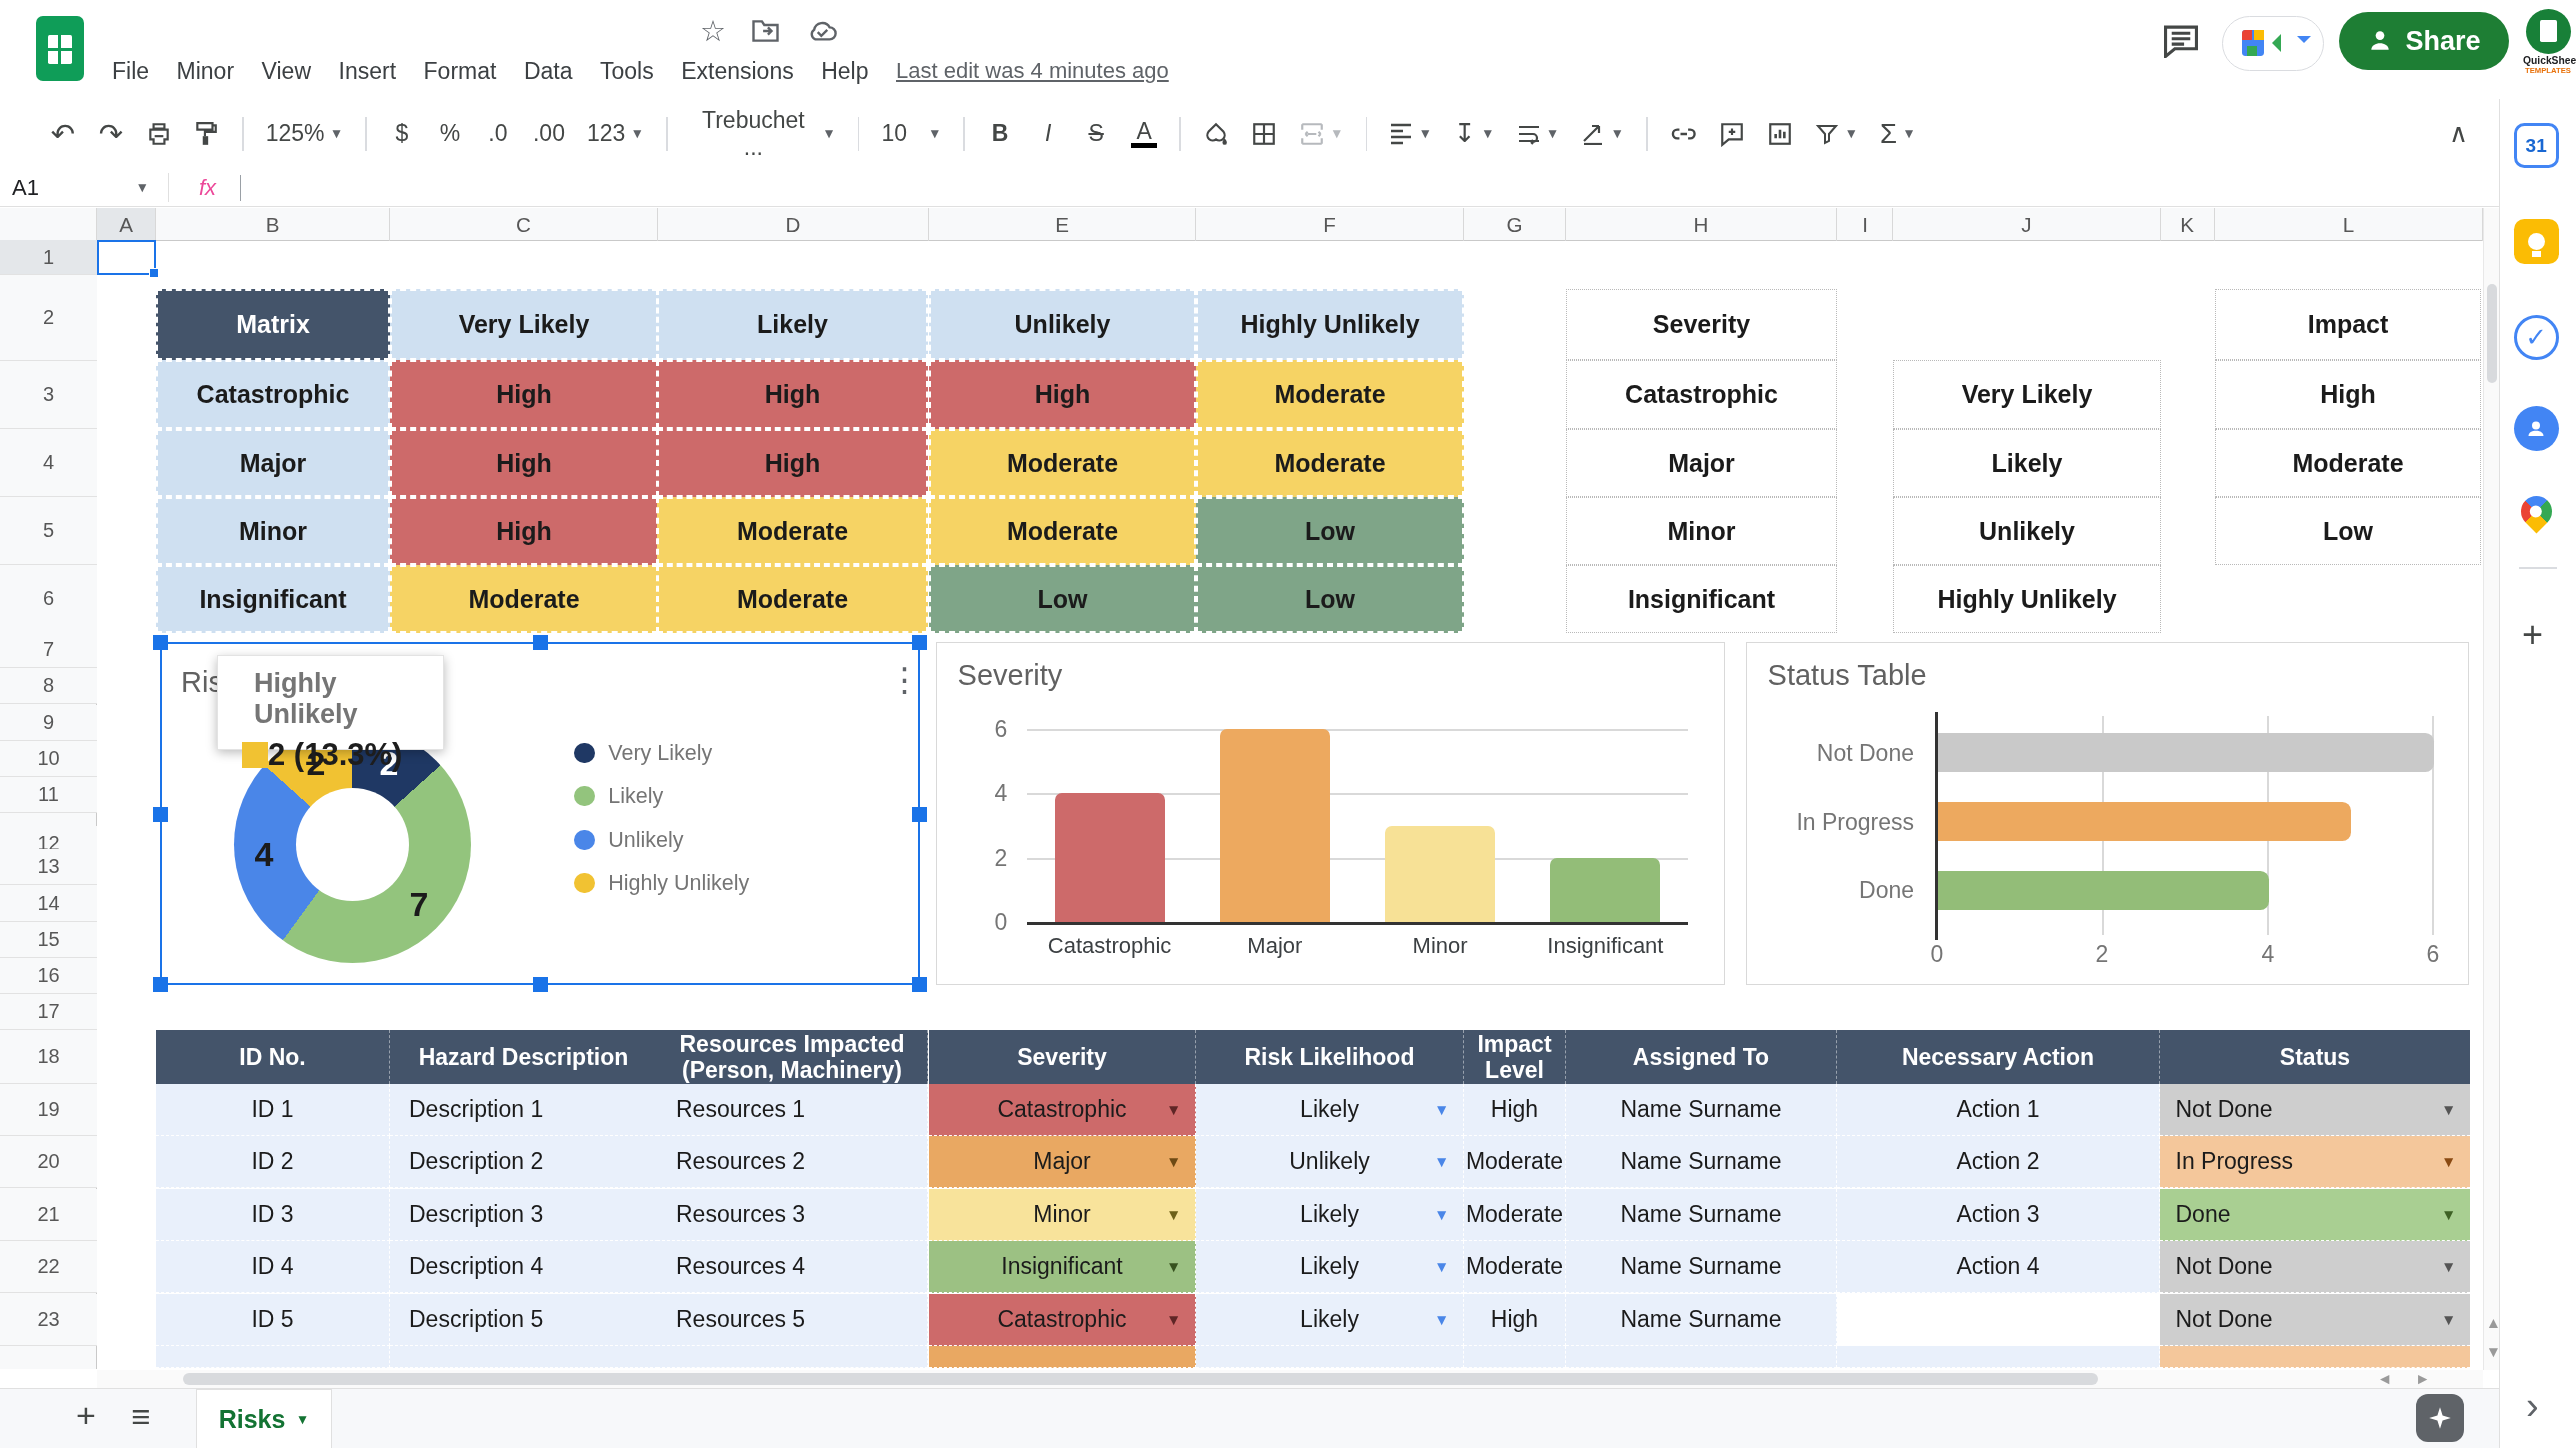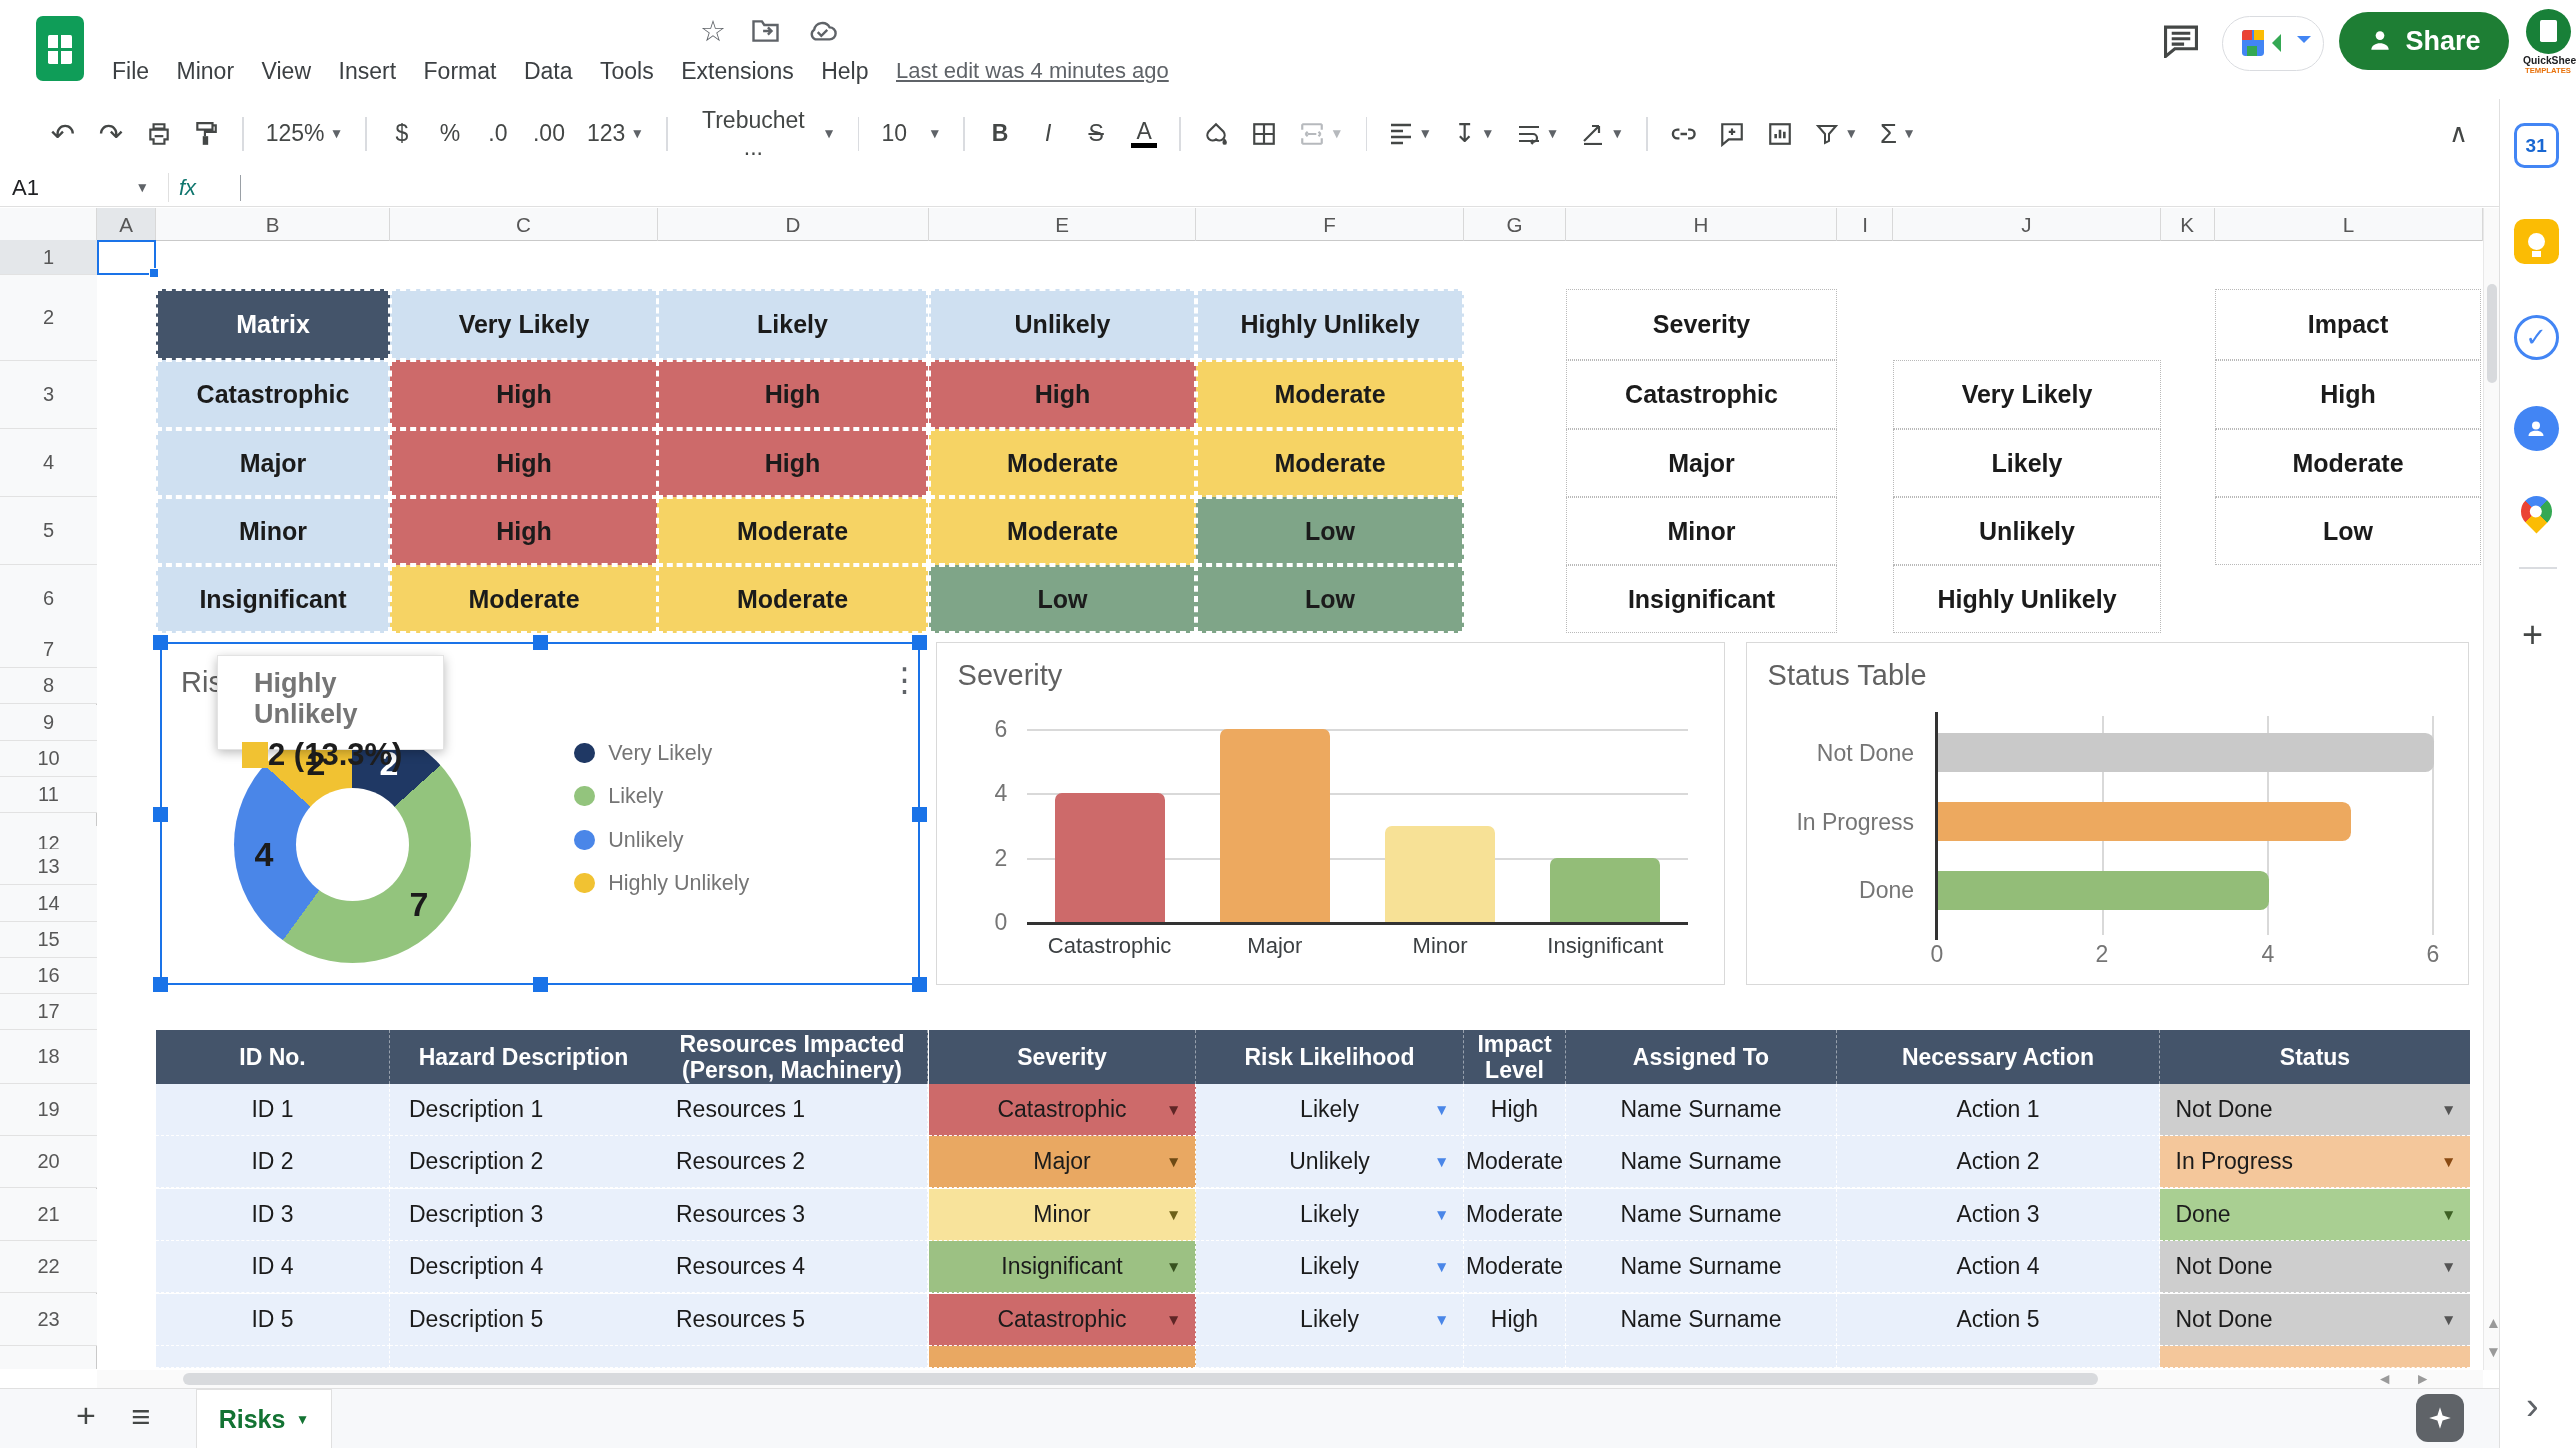--- a/index.html
+++ b/index.html
@@ -249,21 +249,21 @@
     </div>
     <div class="abs" style="left:2449px;top:19px;font-size:26px;color:#444746;">∧</div>
   </div>
 
   <div class="abs" style="left:0;top:168px;width:2576px;height:39px;background:#fff;border-bottom:0.9px solid #e0e0e0;box-sizing:border-box;">
     <div class="abs flexl" style="left:12px;top:5.2px;width:137px;height:29px;">
       <span style="font-size:22px;color:#202124;">A1</span>
       <span class="car" style="margin-left:auto;">▼</span>
     </div>
     <div class="abs" style="left:168px;top:5.2px;width:0.9px;height:29px;background:#e0e0e0;"></div>
-    <div class="abs" style="left:179px;top:6.9px;font-size:22px;font-style:italic;color:#0f766e;">fx</div>
+    <div class="abs" style="left:199px;top:6.9px;font-size:22px;font-style:italic;color:#ec4899;">fx</div>
     <div class="abs" style="left:240px;top:6.9px;width:2061px;height:26px;border-left:1.7px solid #9aa0a6;"></div>
   </div>
 
   <div class="abs" style="left:0;top:208px;width:2483px;height:33px;background:#f8f9fa;border-bottom:0.9px solid #c9c9c9;box-sizing:border-box;">
     <div class="hdrcell" style="left:0;width:97px;"></div>
     <div class="hdrcell" style="left:97px;width:59px;background:#e4e7ea;">A</div>
     <div class="hdrcell" style="left:156px;width:234px;">B</div>
     <div class="hdrcell" style="left:390px;width:268px;">C</div>
     <div class="hdrcell" style="left:658px;width:271px;">D</div>
     <div class="hdrcell" style="left:929px;width:267px;">E</div>
@@ -549,21 +549,20 @@
     <div class="dtc sevC" style="left:773px;top:264px;width:267px;height:52px;">
         <span>Catastrophic</span>
         <span class="ddc" style="color:#5e2626;">▼</span>
       </div>
     <div class="dtc" style="left:1040px;top:264px;width:268px;height:52px;">
         <span>Likely</span>
         <span class="ddc" style="color:#4a86e8;">▼</span>
       </div>
     <div class="dtc" style="left:1308px;top:264px;width:102px;height:52px;">High</div>
     <div class="dtc" style="left:1410px;top:264px;width:271px;height:52px;">Name Surname</div>
-    <div class="dtc" style="left:1681px;top:264px;width:323px;height:52px;">Action 5</div>
     <div class="dtc stN" style="left:2004px;top:264px;width:310px;height:52px;justify-content:flex-start;padding-left:15.5px;border-right:none;">
         <span>Not Done</span>
         <span class="ddc" style="color:#555;">▼</span>
       </div>
 
     <div class="dtc" style="left:0;top:316px;width:234px;height:22px;"></div>
     <div class="dtc" style="left:234px;top:316px;width:268px;height:22px;"></div>
     <div class="dtc" style="left:501px;top:316px;width:271px;height:22px;"></div>
     <div class="dtc sevM" style="left:773px;top:316px;width:267px;height:22px;"></div>
     <div class="dtc" style="left:1040px;top:316px;width:268px;height:22px;"></div>

